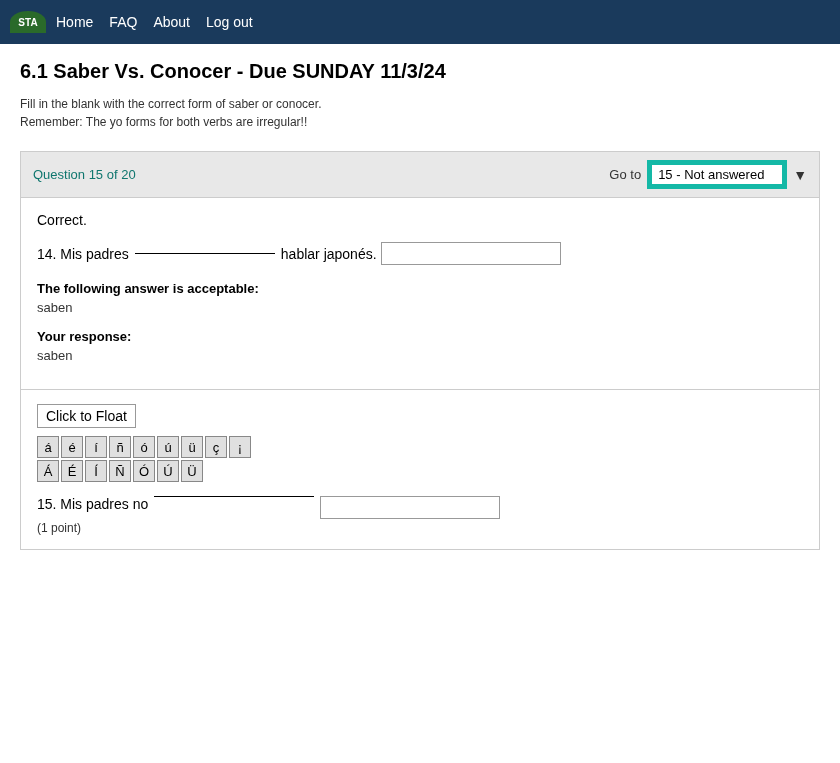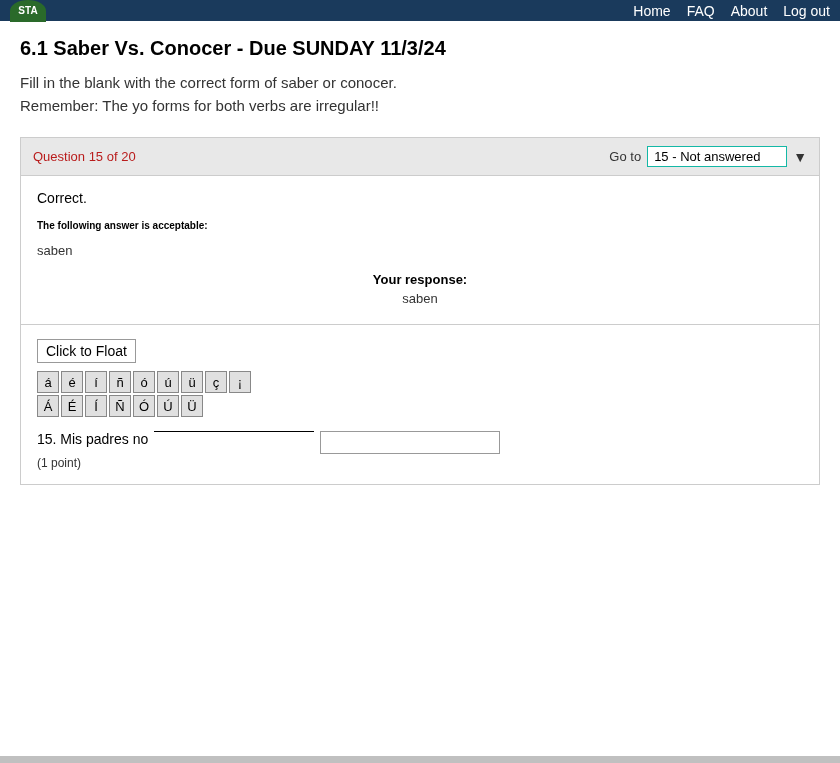--- a/index.html
+++ b/index.html
@@ -7,22 +7,21 @@
       font-family: Arial, sans-serif;
       font-size: 14px;
       background: #c0c0c0;
       min-height: 763px;
     }
     .header {
       background: #1a3a5c;
       display: flex;
       align-items: center;
       padding: 4px 10px;
-      height: 21px;
-      justify-content: space-between;
+      height: 44px;
     }
     .header-logo {
       width: 36px;
       height: 22px;
       background: #2a6a2a;
       border-radius: 50% 50% 0 0;
       margin-right: 10px;
       display: flex;
       align-items: center;
       justify-content: center;
@@ -46,50 +45,50 @@
       padding: 16px 20px;
       min-height: 735px;
     }
     .page-title {
       font-size: 20px;
       font-weight: bold;
       margin-bottom: 12px;
       color: #000;
     }
     .instructions {
-      font-size: 15px;
+      font-size: 12px;
       color: #333;
       margin-bottom: 20px;
       line-height: 1.5;
     }
     .question-card {
       border: 1px solid #ccc;
       margin-bottom: 16px;
     }
     .question-header {
       background: #e8e8e8;
       padding: 8px 12px;
       display: flex;
       justify-content: space-between;
       align-items: center;
       border-bottom: 1px solid #ccc;
     }
     .question-header-left {
       font-size: 13px;
-      color: #b91c1c;
+      color: #0f766e;
     }
     .goto-container {
       display: flex;
       align-items: center;
       gap: 6px;
       font-size: 13px;
       color: #333;
     }
     .goto-input {
-      border: 1px solid #14b8a6;
+      border: 5px solid #14b8a6;
       padding: 2px 6px;
       font-size: 13px;
       width: 140px;
       background: white;
     }
     .question-body {
       padding: 14px 16px;
       background: white;
     }
     .correct-label {
@@ -116,31 +115,30 @@
       padding: 3px 6px;
       font-size: 13px;
       width: 180px;
       background: white;
     }
     .acceptable-section {
       margin-bottom: 14px;
     }
     .acceptable-title {
       font-weight: bold;
-      font-size: 10px;
+      font-size: 13px;
+      margin-bottom: 4px;
+    }
+    .acceptable-answer {
+      font-size: 13px;
+      color: #333;
+      margin-left: 0;
+    }
+    .response-section {
       margin-bottom: 12px;
-    }
-    .acceptable-answer {
-      font-size: 13px;
-      color: #333;
-      margin-left: 0;
-    }
-    .response-section {
-      margin-bottom: 4px;
-      text-align: center;
     }
     .response-title {
       font-weight: bold;
       font-size: 13px;
       margin-bottom: 4px;
     }
     .response-answer {
       font-size: 13px;
       color: #333;
     }
@@ -237,20 +235,26 @@
         <span>Go to</span>
         <input class="goto-input" type="text" value="15 - Not answered" style="">
         <span style="cursor:pointer; font-size:14px;">▼</span>
       </div>
     </div>
 
     <div class="question-body">
 
       <div class="correct-label">Correct.</div>
 
+      <div class="question-text">
+        <span>14. Mis padres</span>
+        <span class="blank-line"></span>
+        <span>hablar japonés.</span>
+        <input class="answer-input" type="text" value="" style="">
+      </div>
 
       <div class="acceptable-section">
         <div class="acceptable-title">The following answer is acceptable:</div>
         <div class="acceptable-answer">saben</div>
       </div>
 
       <div class="response-section">
         <div class="response-title">Your response:</div>
         <div class="response-answer">saben</div>
       </div>

